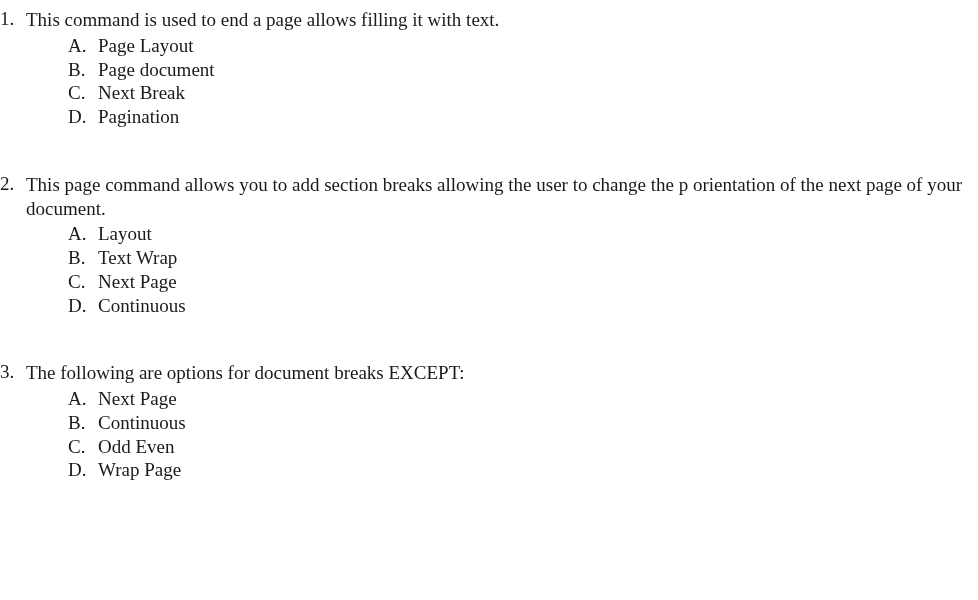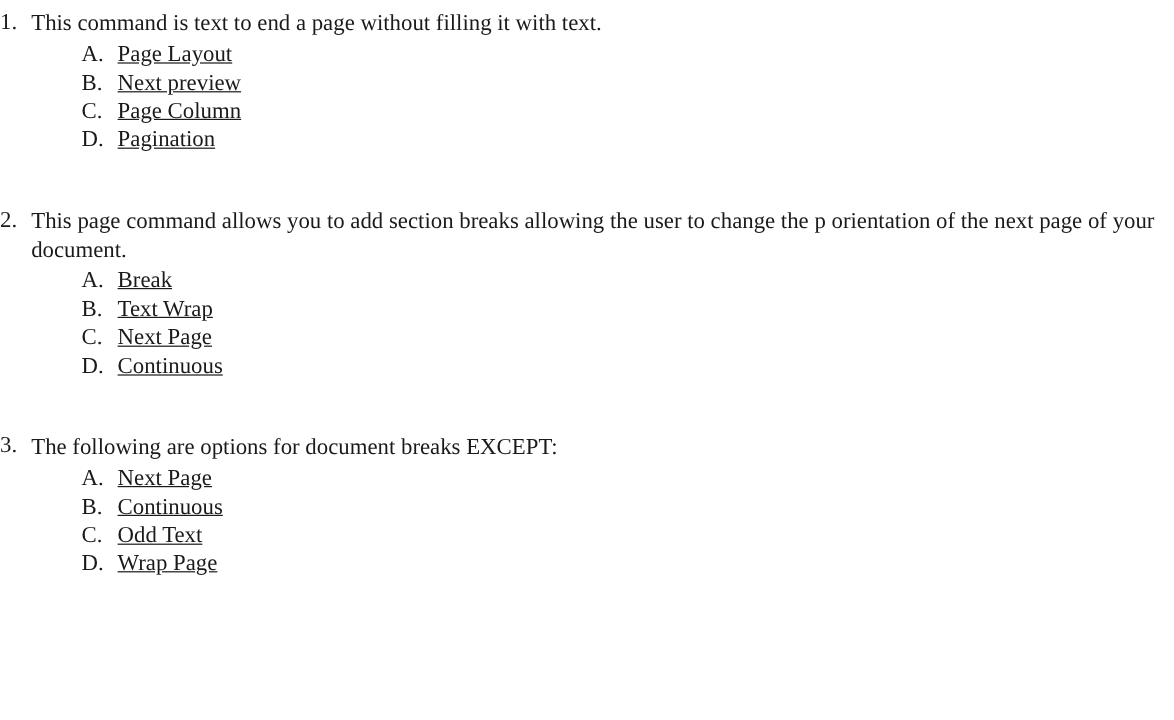--- a/index.html
+++ b/index.html
@@ -43,62 +43,61 @@
       display: flex;
       align-items: flex-start;
       line-height: 1.25;
     }
     .opt-letter {
       width: 30px;
       flex-shrink: 0;
     }
     .opt-text {
       flex: 1;
-      text-decoration: underline;
     }
   </style>
 </head>
 <body>
 
 <div>
 
   <div class="question-block">
     <div class="question-row">
       <div class="q-number">1.</div>
-      <div class="q-text">This command is text to end a page without filling it with text.</div>
+      <div class="q-text">This command is used to end a page allows filling it with text.</div>
     </div>
     <div class="options">
       <div class="option-row">
         <div class="opt-letter">A.</div>
         <div class="opt-text">Page Layout</div>
       </div>
       <div class="option-row">
         <div class="opt-letter">B.</div>
-        <div class="opt-text">Next preview</div>
+        <div class="opt-text">Page document</div>
       </div>
       <div class="option-row">
         <div class="opt-letter">C.</div>
-        <div class="opt-text">Page Column</div>
+        <div class="opt-text">Next Break</div>
       </div>
       <div class="option-row">
         <div class="opt-letter">D.</div>
         <div class="opt-text">Pagination</div>
       </div>
     </div>
   </div>
 
   <div class="question-block">
     <div class="question-row">
       <div class="q-number">2.</div>
       <div class="q-text">This page command allows you to add section breaks allowing the user to change the p orientation of the next page of your document.</div>
     </div>
     <div class="options">
       <div class="option-row">
         <div class="opt-letter">A.</div>
-        <div class="opt-text">Break</div>
+        <div class="opt-text">Layout</div>
       </div>
       <div class="option-row">
         <div class="opt-letter">B.</div>
         <div class="opt-text">Text Wrap</div>
       </div>
       <div class="option-row">
         <div class="opt-letter">C.</div>
         <div class="opt-text">Next Page</div>
       </div>
       <div class="option-row">
@@ -117,21 +116,21 @@
       <div class="option-row">
         <div class="opt-letter">A.</div>
         <div class="opt-text">Next Page</div>
       </div>
       <div class="option-row">
         <div class="opt-letter">B.</div>
         <div class="opt-text">Continuous</div>
       </div>
       <div class="option-row">
         <div class="opt-letter">C.</div>
-        <div class="opt-text">Odd Text</div>
+        <div class="opt-text">Odd Even</div>
       </div>
       <div class="option-row">
         <div class="opt-letter">D.</div>
         <div class="opt-text">Wrap Page</div>
       </div>
     </div>
   </div>
 
 </div>
 

